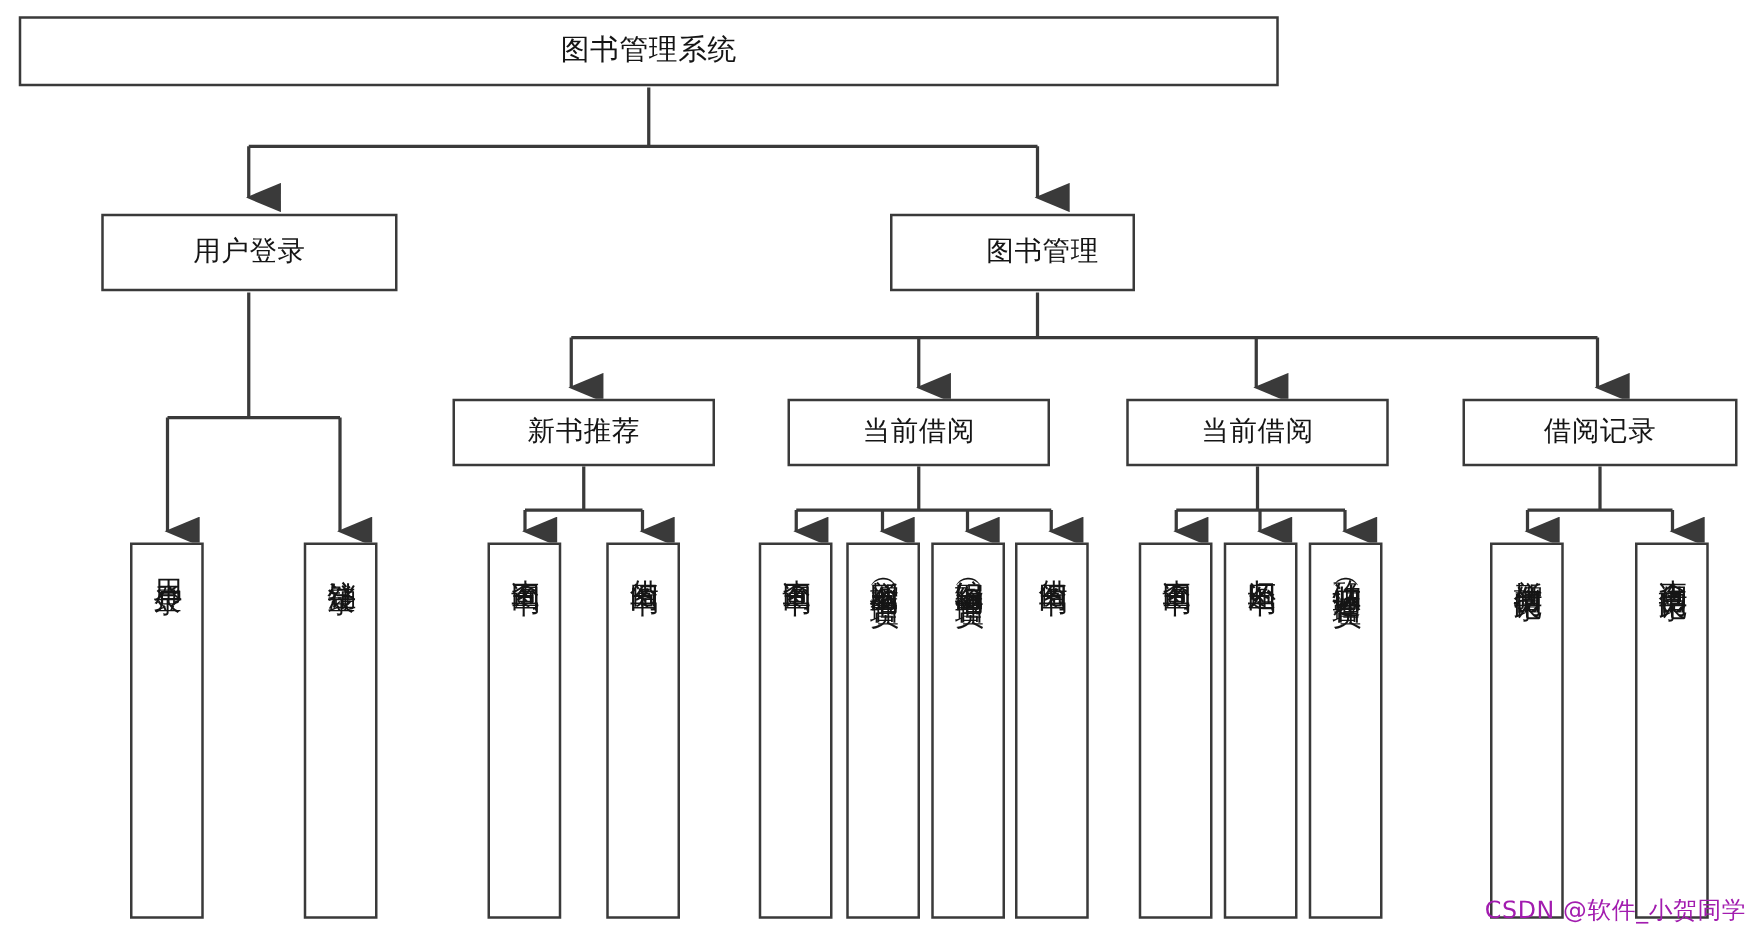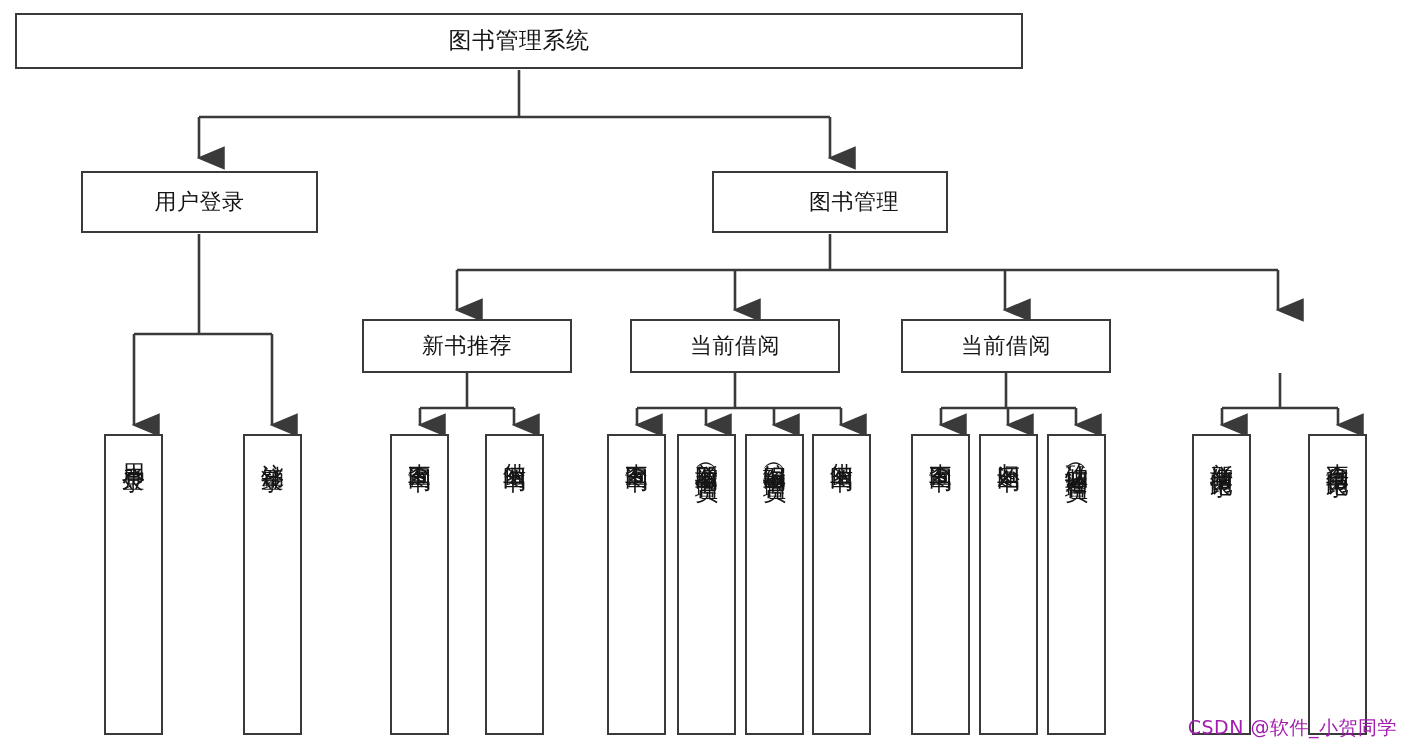--- a/index.html
+++ b/index.html
@@ -134,36 +134,39 @@
   </svg>
 
   <div class="node horiz root" style="left:15px; top:13px; width:1008px; height:56px;">
     <span class="node-label">图书管理系统</span>
   </div>
 
   <div class="node horiz" style="left:81px; top:171px; width:237px; height:62px;">
     <span class="node-label">用户登录</span>
   </div>
 
-  <div class="node horiz" style="left:712px; top:171px; width:236px; height:62px;padding-left:48px;">
+  <div class="node horiz" style="left:712px; top:171px; width:196px; height:62px;padding-left:48px;">
     <span class="node-label">图书管理</span>
   </div>
 
   <div class="node horiz" style="left:362px; top:319px; width:210px; height:54px;">
     <span class="node-label">新书推荐</span>
   </div>
 
   <div class="node horiz" style="left:630px; top:319px; width:210px; height:54px;">
     <span class="node-label">当前借阅</span>
   </div>
 
   <div class="node horiz" style="left:901px; top:319px; width:210px; height:54px;">
     <span class="node-label">当前借阅</span>
   </div>
 
+  <div class="node horiz" style="left:1170px; top:319px; width:220px; height:54px;">
+    <span class="node-label">借阅记录</span>
+  </div>
 
   <div class="node vert" style="left:104px; top:434px; width:59px; height:301px;">
     <span class="node-label">用户登录</span>
   </div>
   <div class="node vert" style="left:243px; top:434px; width:59px; height:301px;">
     <span class="node-label">注销登录</span>
   </div>
 
   <div class="node vert" style="left:390px; top:434px; width:59px; height:301px;">
     <span class="node-label">查询图书</span>

